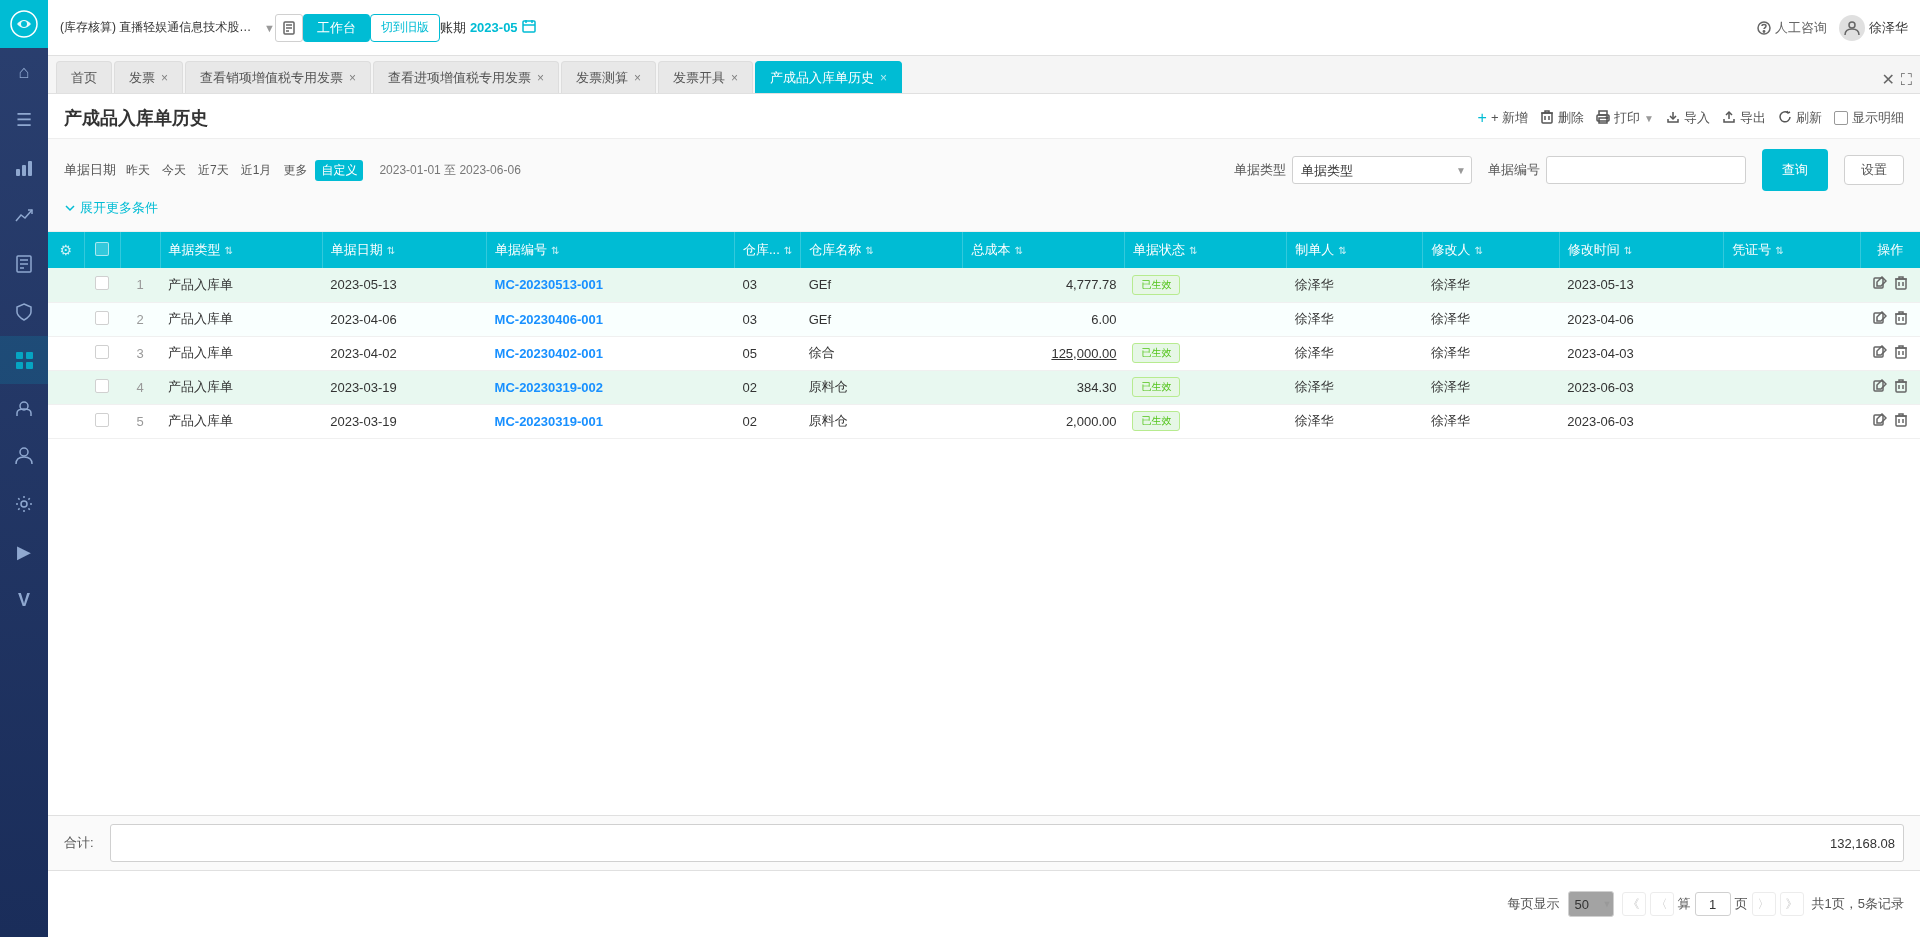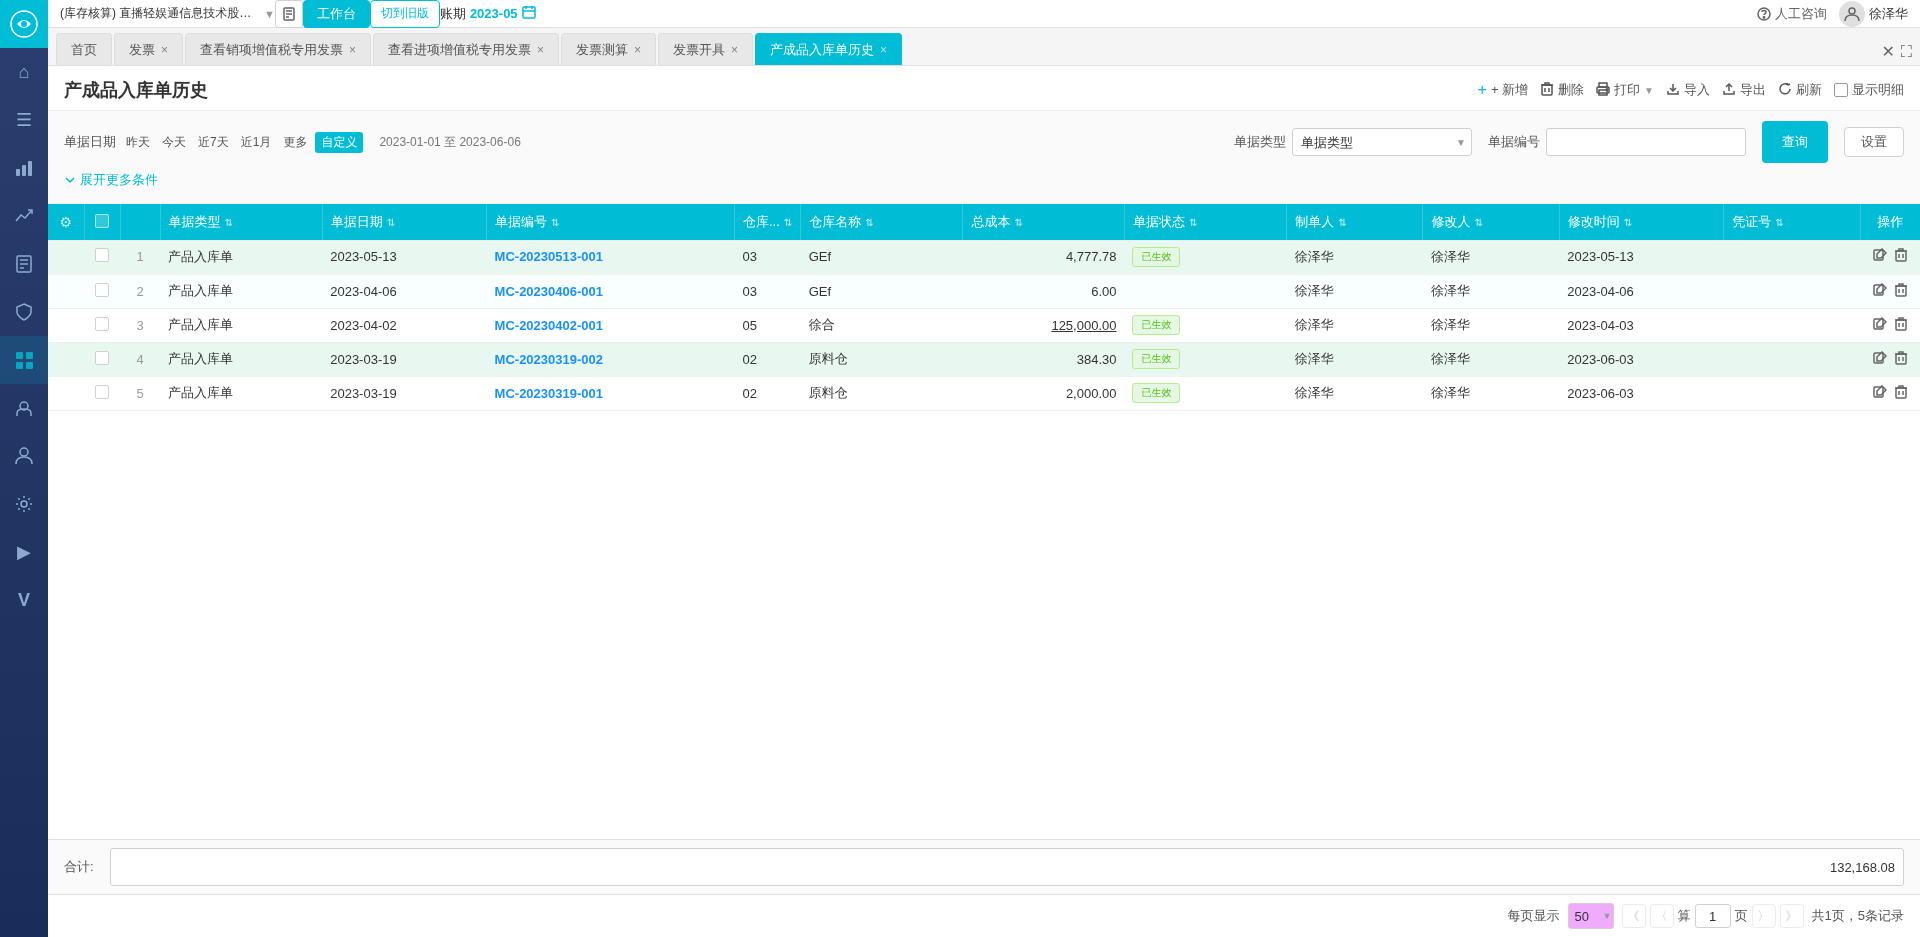--- a/index.html
+++ b/index.html
@@ -48,21 +48,21 @@
     
     .main-container {
       flex: 1;
       display: flex;
       flex-direction: column;
       overflow: hidden;
     }
 
     
     .topbar {
-      height: 28px;
+      height: 56px;
       background: white;
       border-bottom: 1px solid #e0e0e0;
       display: flex;
       align-items: center;
       padding: 0 12px;
       flex-shrink: 0;
     }
     .topbar-company {
       display: flex;
       align-items: center;
@@ -472,34 +472,34 @@
       font-size: 13px;
       color: #333;
       text-align: right;
     }
 
     
     .pagination-bar {
       display: flex;
       align-items: center;
       justify-content: flex-end;
-      padding: 8px 16px;
+      padding: 20px 16px;
       border-top: 1px solid #e0e0e0;
       background: white;
       flex-shrink: 0;
       gap: 8px;
     }
     .page-size-label { color: #555; font-size: 13px; }
     .page-size-select {
       height: 26px;
       border: 1px solid #d0d0d0;
       border-radius: 3px;
       padding: 0 16px 0 6px;
       color: #333;
-      background: #f0abfc;
+      background: #a3a3a3;
       font-size: 13px;
       appearance: none;
       cursor: pointer;
     }
     .page-nav {
       display: flex;
       align-items: center;
       gap: 4px;
     }
     .page-nav-btn {

